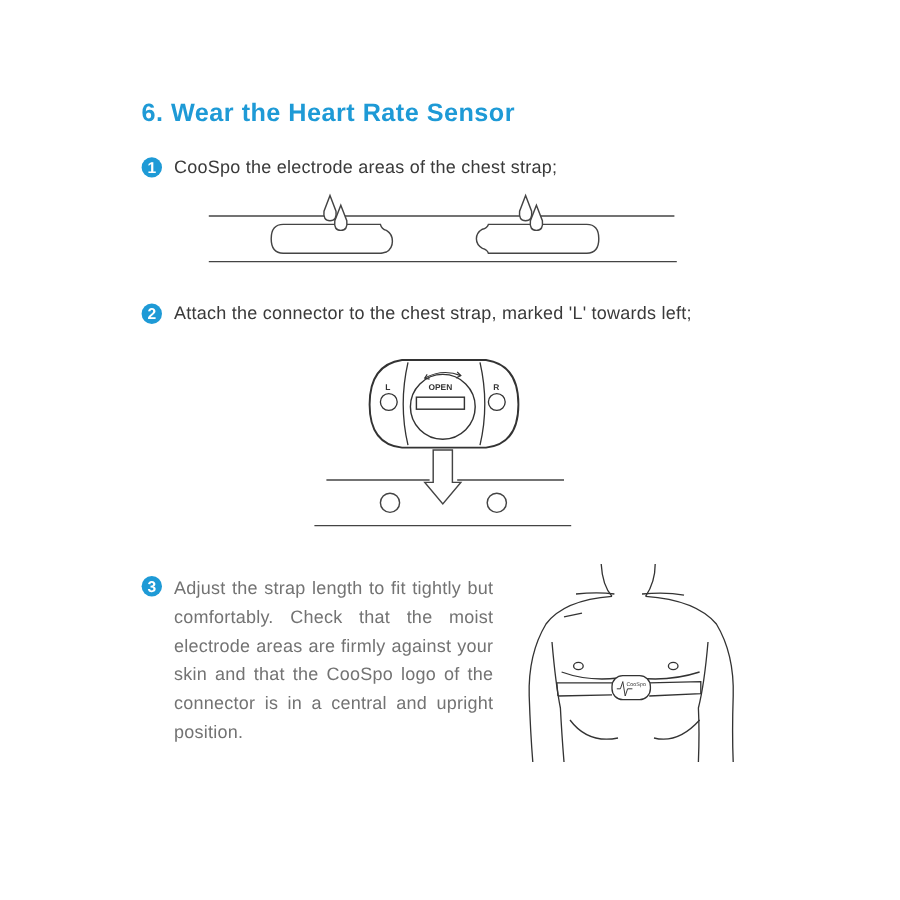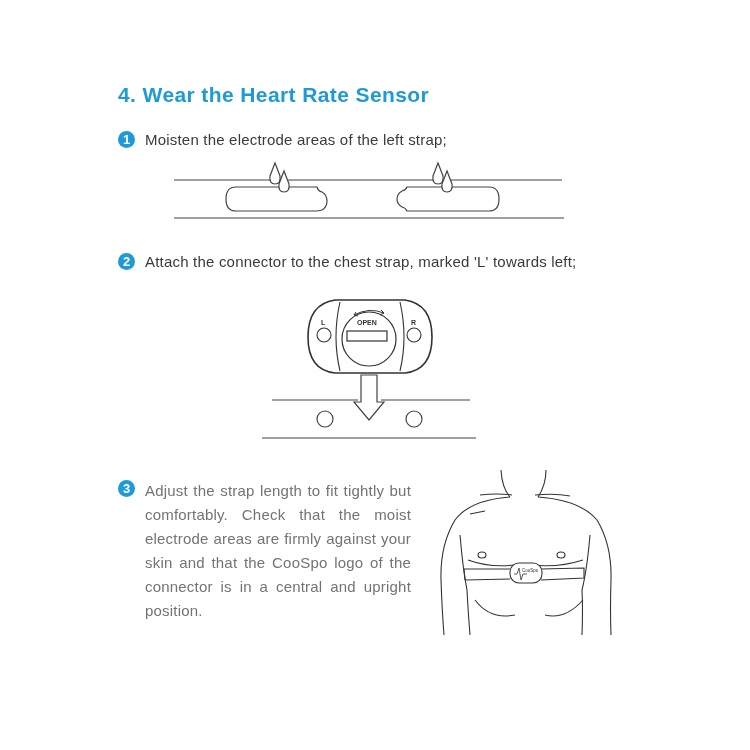--- a/index.html
+++ b/index.html
@@ -9,25 +9,25 @@
   .badge { width:17px; height:17px; border-radius:50%; background:#1e9ad6; color:#fff; font-weight:bold; font-size:13px; line-height:17px; text-align:center; margin-right:10px; margin-top:0px; flex:none; }
   .step-text { font-size:15px; color:#3a3a3a; letter-spacing:0.2px; }
   .step3 { position:absolute; left:118px; top:479px; }
   .step3 .badge { position:absolute; left:0; top:1px; }
   .step3-text { position:absolute; left:27px; top:0; width:266px; font-size:15px; line-height:24px; text-align:justify; color:#737373; letter-spacing:0.2px; }
   svg { position:absolute; overflow:visible; }
 </style>
 </head>
 <body>
 
-<div class="title">4.  Wear the Heart Rate Sensor</div>
+<div class="title">6.  Wear the Heart Rate Sensor</div>
 
 <div class="step" style="top:131px;">
   <div class="badge">1</div>
-  <div class="step-text">Moisten the electrode areas of the left strap;</div>
+  <div class="step-text">CooSpo the electrode areas of the chest strap;</div>
 </div>
 
 <svg width="750" height="750" style="left:0;top:0;" viewBox="0 0 750 750">
   <g fill="none" stroke="#444" stroke-width="1.2">
     <line x1="174" y1="180" x2="562" y2="180"></line>
     <line x1="174" y1="218" x2="564" y2="218"></line>
 
     <path d="M236 187 L317 187 Q318 191 322 192 Q327 195 327 201 Q327 207 322 210 Q318 211 317 211 L236 211 Q226 211 226 199 Q226 187 236 187 Z" fill="#fff"></path>
 
     <path d="M407 187 L489 187 Q499 187 499 199 Q499 211 489 211 L407 211 Q406 208 402 207 Q397 204 397 199 Q397 194 402 191 Q406 190 407 187 Z" fill="#fff"></path>

